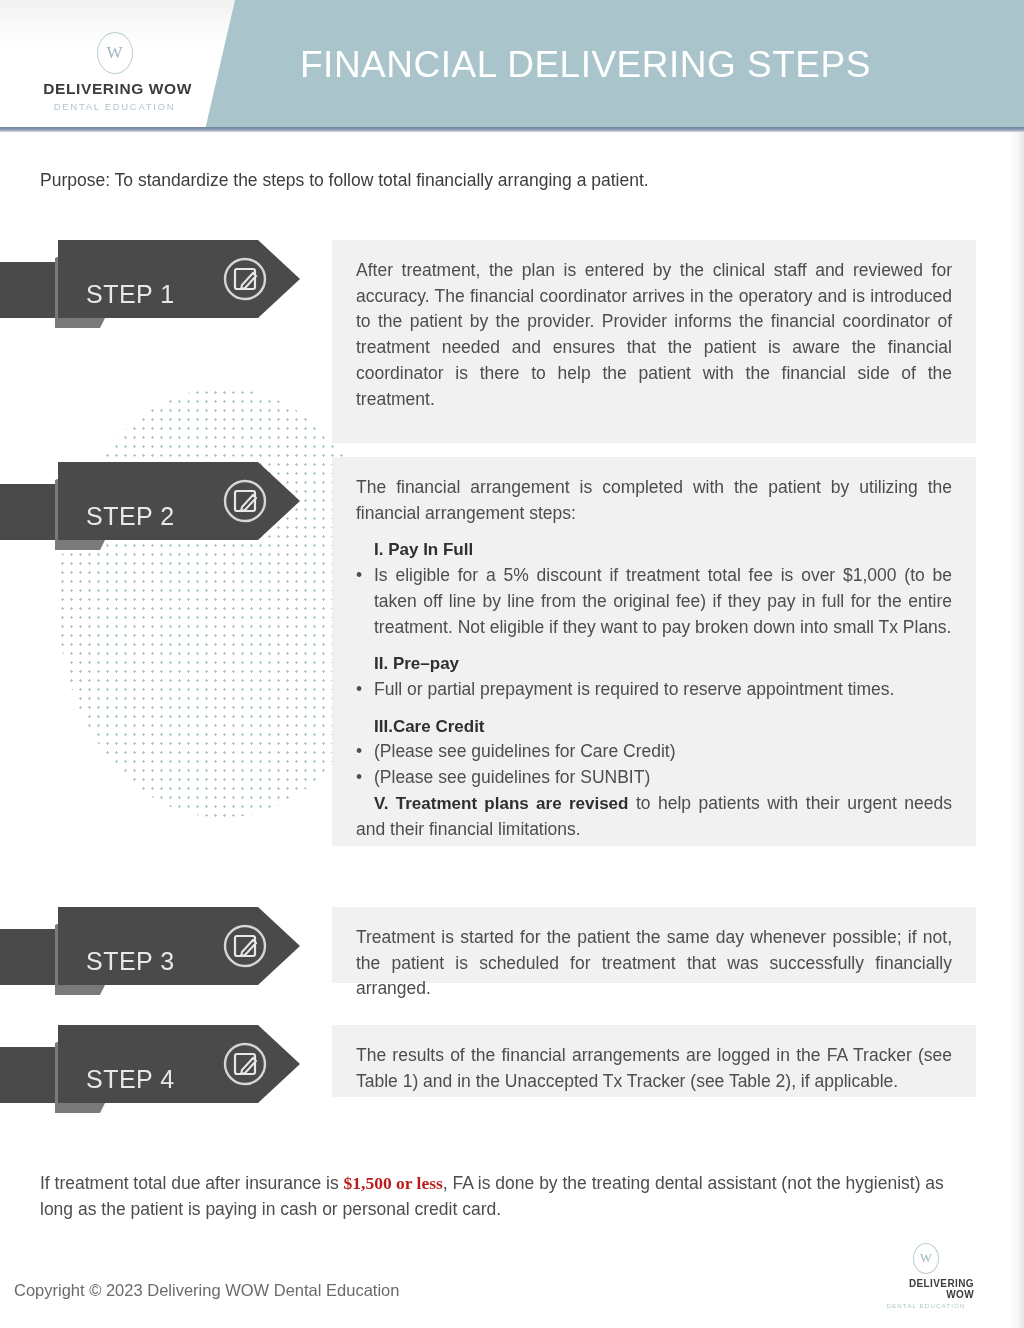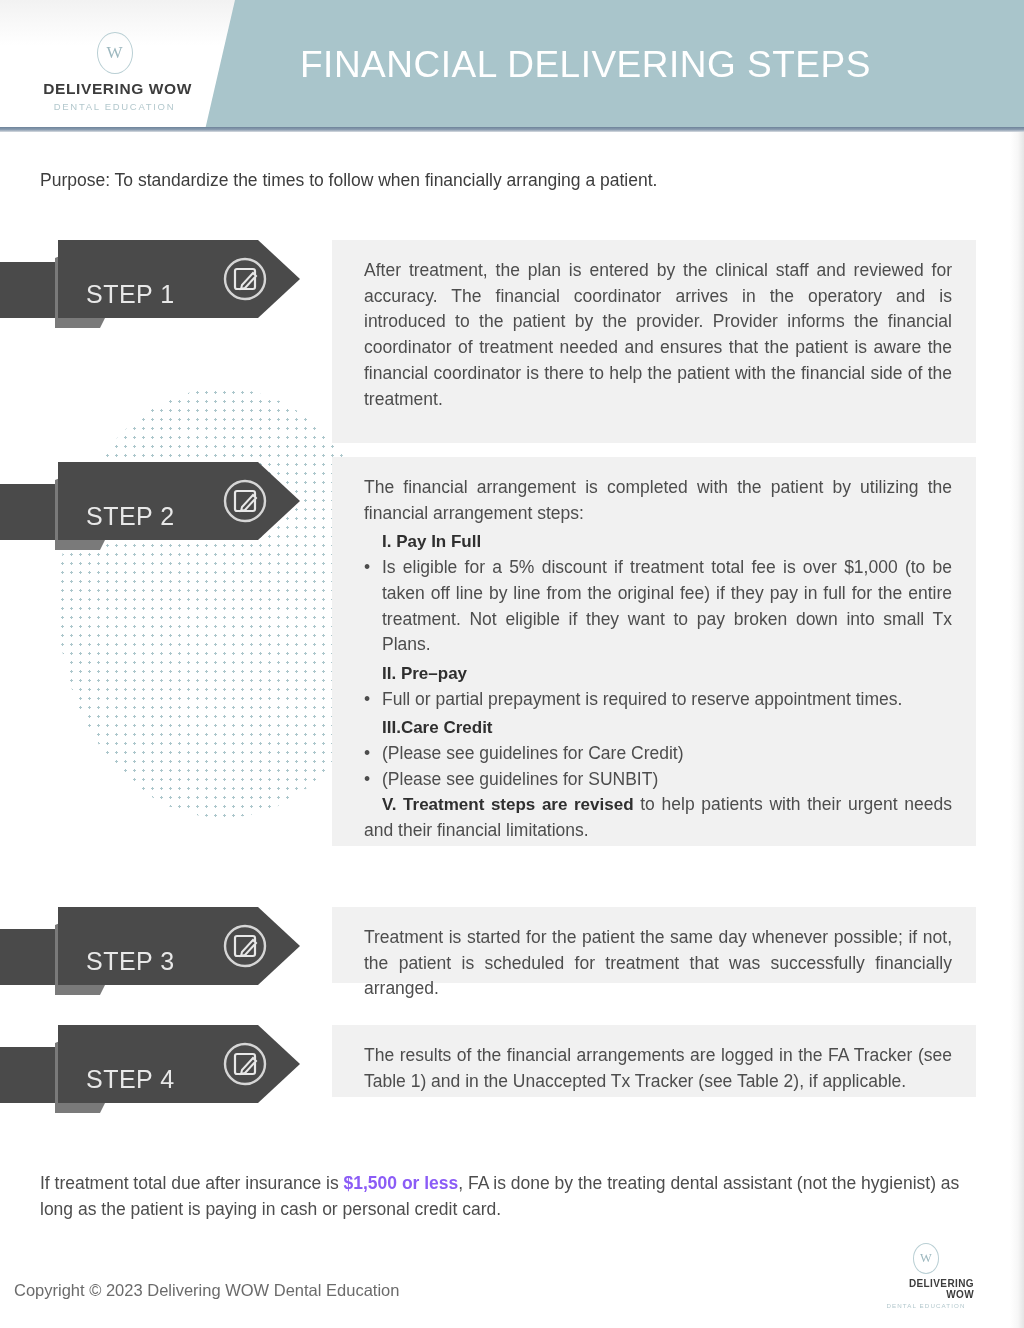--- a/index.html
+++ b/index.html
@@ -177,33 +177,33 @@
     width: 46px;
     height: 46px;
   }
 
   .content-box {
     position: absolute;
     left: 332px;
     width: 644px;
     background: #f1f1f1;
     box-sizing: border-box;
-    padding: 18px 24px 18px 32px;
+    padding: 18px 24px 18px 24px;
   }
   .content-box p {
     margin: 0;
     font-size: 17.5px;
     line-height: 1.47;
     color: #4d4d4d;
     text-align: justify;
   }
 
   
   .roman-head {
-    margin: 4px 0 0 18px;
+    margin: 12px 0 0 18px;
     font-size: 17px;
     font-weight: bold;
     color: #2f2f2f;
     line-height: 1.45;
   }
   .bullet-line {
     display: flex;
     margin: 0;
     font-size: 17.5px;
     line-height: 1.47;
@@ -231,21 +231,21 @@
   
   .footnote {
     position: absolute;
     left: 40px;
     top: 1170px;
     width: 938px;
     font-size: 17.5px;
     line-height: 1.5;
     color: #4d4d4d;
   }
-  .footnote b { color: #8b5cf6; }
+  .footnote b { color: #b91c1c; font-family: Liberation Serif, serif; }
 
   .copyright {
     position: absolute;
     left: 14px;
     top: 1281px;
     font-size: 16.5px;
     color: #6b6b6b;
   }
 
   .page-edge {
@@ -272,21 +272,21 @@
       <div class="logo-name">DELIVERING WOW</div>
       <div class="logo-sub">DENTAL EDUCATION</div>
     </div>
 
     <div class="header-title">FINANCIAL DELIVERING STEPS</div>
   </div>
   <div class="header-rule"></div>
 
   <div class="dot-circle"></div>
 
-  <div class="purpose">Purpose:  To standardize the times to follow when financially arranging a patient.</div>
+  <div class="purpose">Purpose:  To standardize the steps to follow total financially arranging a patient.</div>
 
   <div class="step-row" style="top:240px;">
     <div class="banner">
       <div class="banner-tail"></div>
       <div class="banner-fold"></div>
       <div class="banner-main"></div>
       <div class="banner-label">STEP 1</div>
       <div class="banner-icon">
         <svg width="46" height="46" viewBox="0 0 46 46">
           <circle cx="23" cy="23" r="20" fill="none" stroke="#d6d6d6" stroke-width="2.4"></circle>
@@ -334,21 +334,21 @@
         <span class="dot">•</span>
         <span class="btext">(Please see guidelines for Care Credit)</span>
       </div>
 
       <div class="bullet-line">
         <span class="dot">•</span>
         <span class="btext">(Please see guidelines for SUNBIT)</span>
       </div>
 
       <p class="roman-inline">
-        <b style="margin-left:18px;">V. Treatment steps are revised</b><span> to help patients with their urgent needs and their financial limitations.</span>
+        <b style="margin-left:18px;">V. Treatment plans are revised</b><span> to help patients with their urgent needs and their financial limitations.</span>
       </p>
     </div>
   </div>
 
   <div class="step-row" style="top:907px;">
     <div class="banner">
       <div class="banner-tail"></div>
       <div class="banner-fold"></div>
       <div class="banner-main"></div>
       <div class="banner-label">STEP 3</div>

